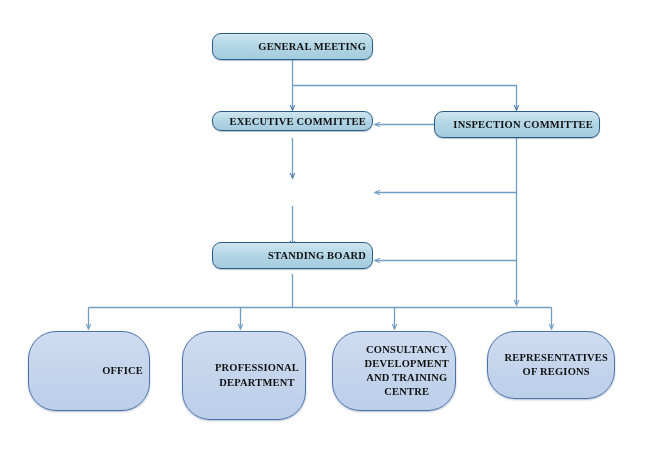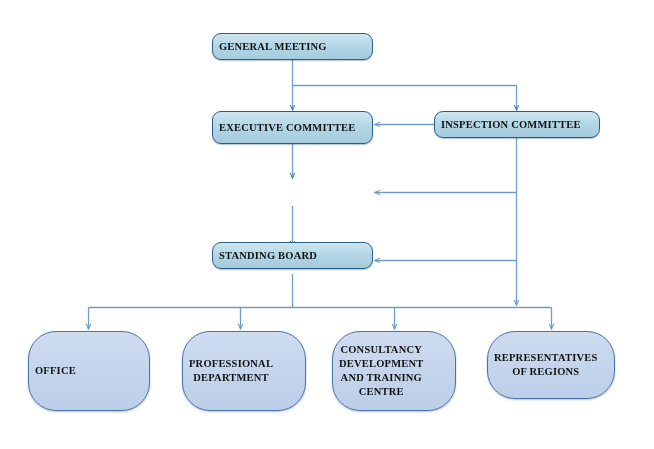--- a/index.html
+++ b/index.html
@@ -21,21 +21,21 @@
     top: 0;
     width: 654px;
     height: 449px;
     pointer-events: none;
   }
   .node {
     position: absolute;
     box-sizing: border-box;
     display: flex;
     align-items: center;
-    justify-content: flex-start;
+    justify-content: flex-end;
     text-align: center;
     color: #111111;
     font-weight: bold;
     letter-spacing: 0.2px;
     z-index: 3;
   }
   .node-top {
     border: 1.6px solid #2b5d86;
     border-radius: 9px;
     background: linear-gradient(180deg, #cfe6f0 0%, #b3d6e6 45%, #a4cbdd 100%);
@@ -97,38 +97,38 @@
       <path d="M240.5,307.5 L240.5,329" marker-end="url(#arrow)"></path>
       <path d="M394.5,307.5 L394.5,329" marker-end="url(#arrow)"></path>
       <path d="M551.5,307.5 L551.5,329" marker-end="url(#arrow)"></path>
     </g>
   </svg>
 
   <div class="node node-top" style="left:212px; top:33px; width:161px; height:27px;">
     <span class="node-label">GENERAL MEETING</span>
   </div>
 
-  <div class="node node-top" style="left:212px; top:111px; width:161px; height:33px;">
+  <div class="node node-top" style="left:212px; top:111px; width:161px; height:20px;">
     <span class="node-label">EXECUTIVE COMMITTEE</span>
   </div>
 
   <div class="node node-top" style="left:434px; top:111px; width:166px; height:27px;">
     <span class="node-label">INSPECTION COMMITTEE</span>
   </div>
 
 
   <div class="node node-top" style="left:212px; top:242px; width:161px; height:27px;">
     <span class="node-label">STANDING BOARD</span>
   </div>
 
   <div class="node node-leaf" style="left:28px; top:331px; width:122px; height:80px;">
     <span class="node-label">OFFICE</span>
   </div>
 
-  <div class="node node-leaf" style="left:182px; top:331px; width:124px; height:80px;">
+  <div class="node node-leaf" style="left:182px; top:331px; width:124px; height:89px;">
     <span class="node-label">PROFESSIONAL
 DEPARTMENT</span>
   </div>
 
   <div class="node node-leaf" style="left:332px; top:331px; width:124px; height:80px;">
     <span class="node-label">CONSULTANCY
 DEVELOPMENT
 AND TRAINING
 CENTRE</span>
   </div>

